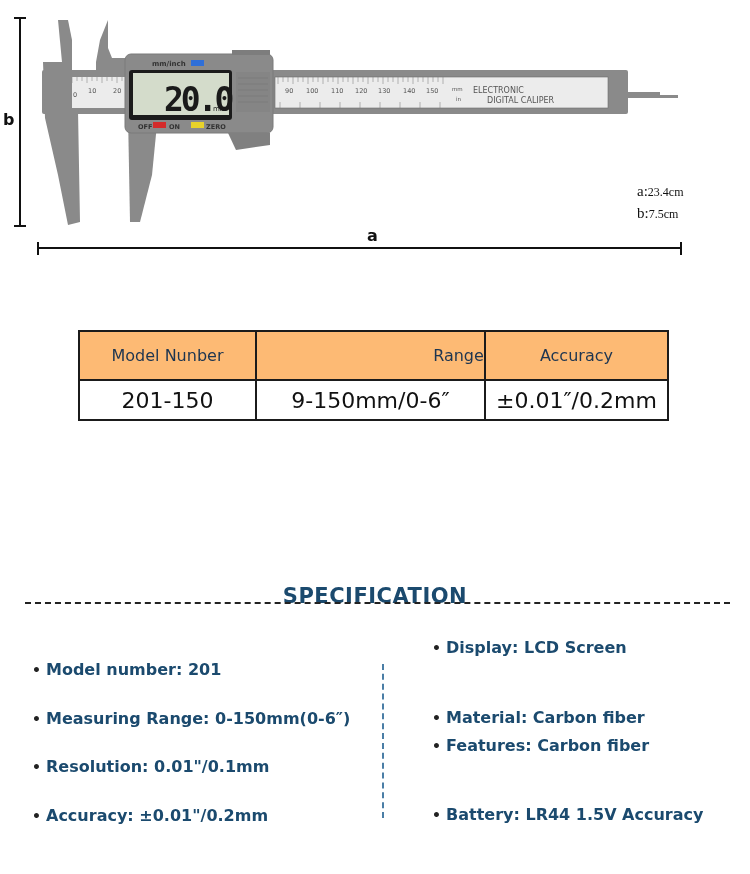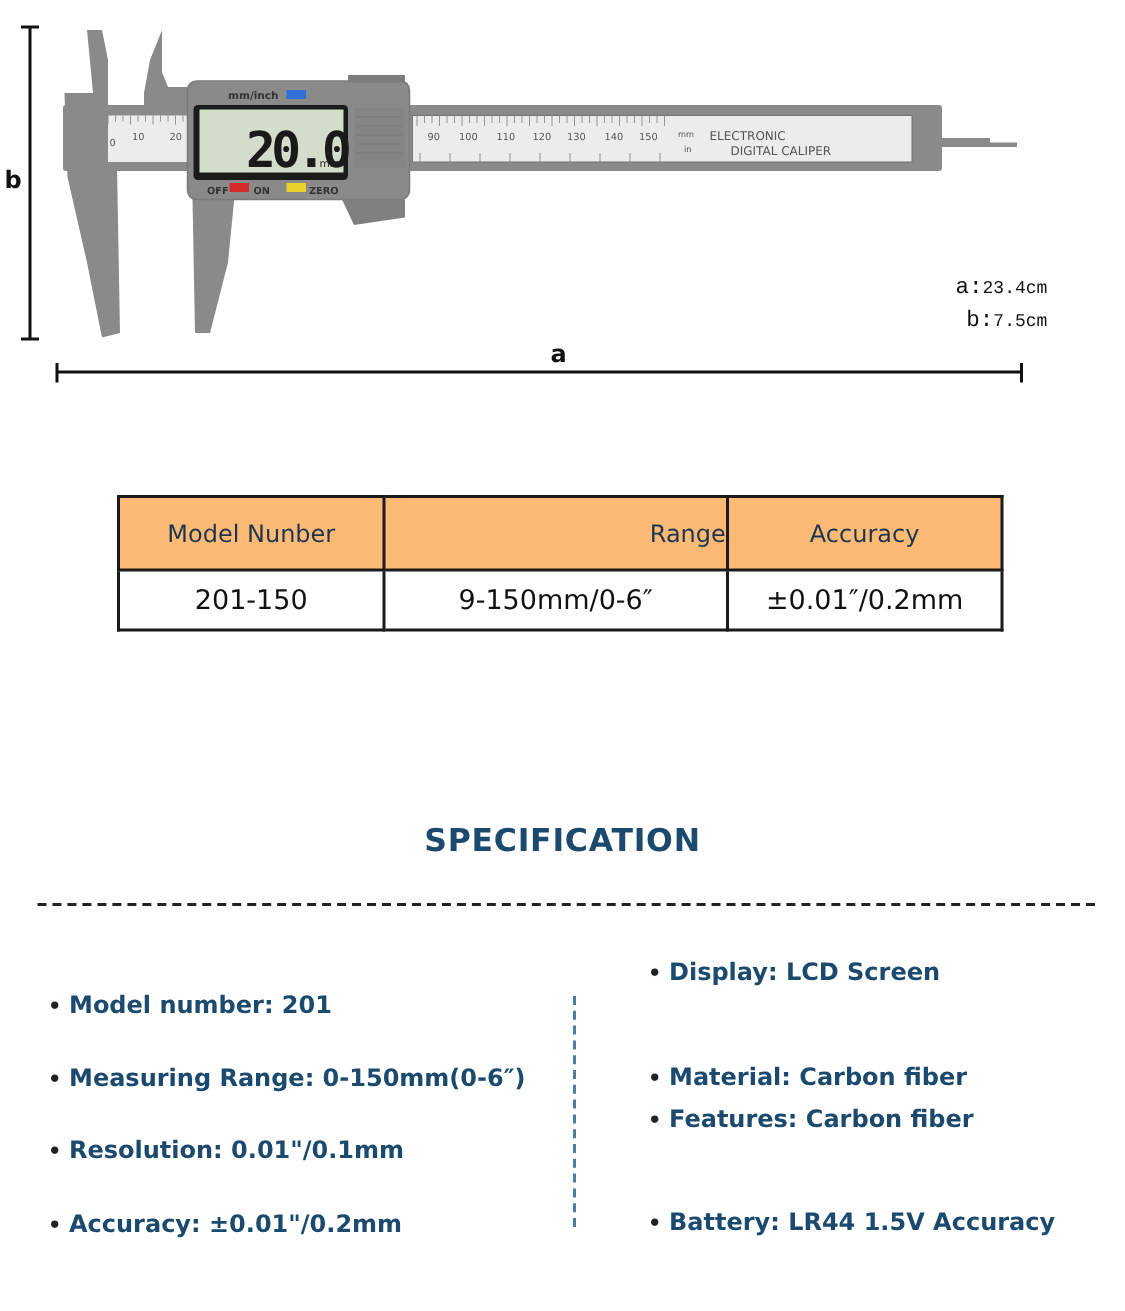--- a/index.html
+++ b/index.html
@@ -6,34 +6,34 @@
     html, body { width: 750px; height: 874px; background: #ffffff; overflow: hidden; }
     body { position: relative; font-family: "Liberation Sans", "DejaVu Sans", sans-serif; color: #000; }
 
     .product-figure { position: absolute; left: 0; top: 0; width: 750px; height: 270px; }
     .product-figure svg { position: absolute; left: 0; top: 0; }
 
     .dim-label { position: absolute; font-family: "DejaVu Sans", sans-serif; font-weight: bold; font-size: 16px; color: #111; }
     .dim-b { left: 3px; top: 110px; }
     .dim-a { left: 367px; top: 226px; }
 
-    .dimensions { position: absolute; left: 637px; top: 180px; font-family: Liberation Mono, monospace; color: #111; text-align: right; }
+    .dimensions { position: absolute; left: 637px; top: 180px; font-family: Liberation Serif, serif; color: #111; }
     .dimensions .row { height: 22px; line-height: 22px; white-space: nowrap; }
     .dimensions .key { font-size: 15px; }
     .dimensions .val { font-size: 12px; }
 
     .spec-table { position: absolute; left: 78px; top: 330px; width: 591px; border-collapse: collapse; font-family: "DejaVu Sans", sans-serif; }
     .spec-table th, .spec-table td { border: 2px solid #1b1b1b; text-align: center; }
     .spec-table th { background: #fdba74; color: #1d3550; font-weight: normal; font-size: 16px; height: 49px; }
-    .spec-table td { background: #ffffff; color: #111; font-size: 18px; height: 40px; }
+    .spec-table td { background: #ffffff; color: #111; font-size: 22px; height: 40px; }
     .spec-table .c1 { width: 174px; }
     .spec-table .c2 { width: 225px; text-align: right; }
     .spec-table .c3 { width: 180px; }
 
-    .section-title { position: absolute; left: 0; width: 750px; top: 548px; text-align: center; font-family: "DejaVu Sans", sans-serif; font-weight: bold; font-size: 21px; color: #1b4a6e; letter-spacing: 0.5px; }
+    .section-title { position: absolute; left: 0; width: 750px; top: 584px; text-align: center; font-family: "DejaVu Sans", sans-serif; font-weight: bold; font-size: 21px; color: #1b4a6e; letter-spacing: 0.5px; }
     .section-rule { position: absolute; left: 25px; top: 602px; width: 705px; height: 0; border-top: 2px dashed #222; }
 
     .col-divider { position: absolute; left: 382px; top: 664px; height: 154px; width: 0; border-left: 2px dashed #4a7ea6; }
 
     .spec-list { position: absolute; list-style: none; font-family: "DejaVu Sans", sans-serif; font-weight: bold; font-size: 16px; color: #1b4a6e; }
     .spec-list li { position: absolute; white-space: nowrap; }
     .spec-list li .bullet { display: inline-block; width: 14px; color: #222; font-size: 14px; }
     .spec-left { left: 32px; top: 0; }
     .spec-right { left: 432px; top: 0; }
   </style>

